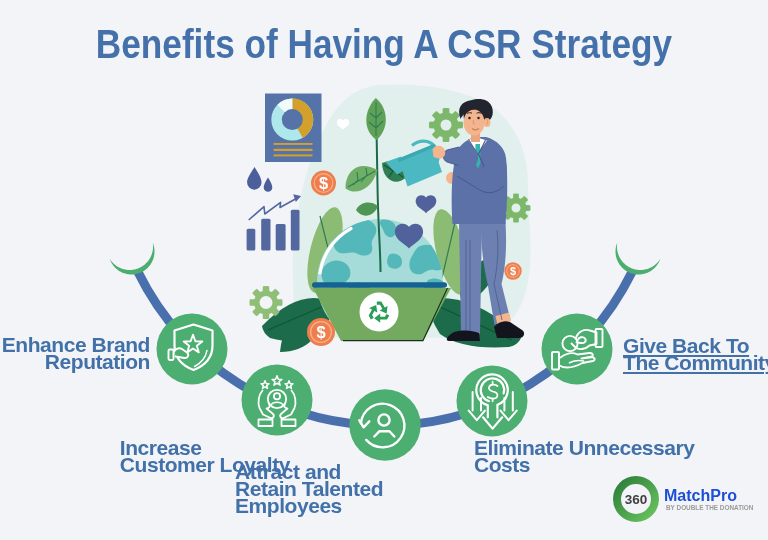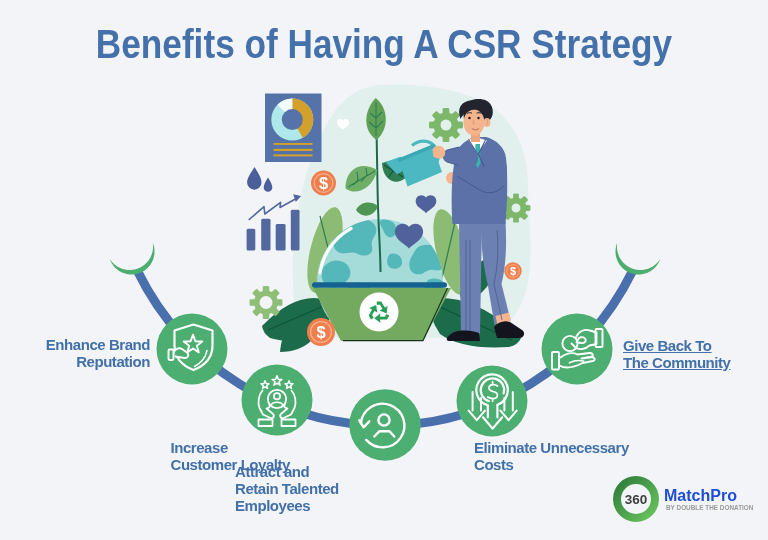--- a/index.html
+++ b/index.html
@@ -1,19 +1,19 @@
 <!DOCTYPE html>
 <html><head>
 <meta charset="utf-8">
 <style>
 html,body{margin:0;padding:0;}
 body{width:768px;height:540px;overflow:hidden;background:#f3f4f8;font-family:"Liberation Sans",sans-serif;position:relative;}
 .abs{position:absolute;}
 #title{left:0;right:0;top:24px;text-align:center;font-size:40px;line-height:40px;font-weight:bold;color:#4571ab;white-space:nowrap;transform:scaleX(0.88);}
-.lbl{font-size:15px;font-weight:bold;color:#4270a8;line-height:16.8px;white-space:nowrap;letter-spacing:-0.45px;}
+.lbl{font-size:21px;font-weight:bold;color:#4270a8;line-height:16.8px;white-space:nowrap;letter-spacing:-0.45px;}
 </style>
 </head>
 <body>
 <svg class="abs" style="left:0;top:0" width="768" height="540" viewBox="0 0 768 540">
 <defs>
 <linearGradient id="ringg" x1="0" y1="0" x2="1" y2="1">
 <stop offset="0" stop-color="#2d7d3b"></stop>
 <stop offset="1" stop-color="#6ac45e"></stop>
 </linearGradient>
 <clipPath id="globeclip">

